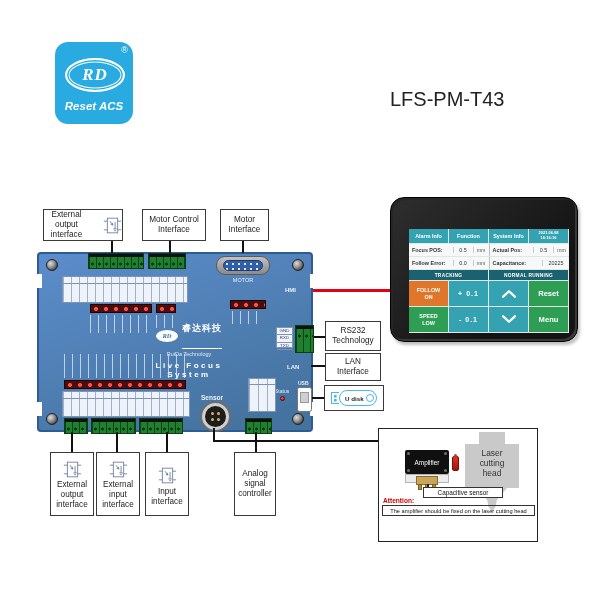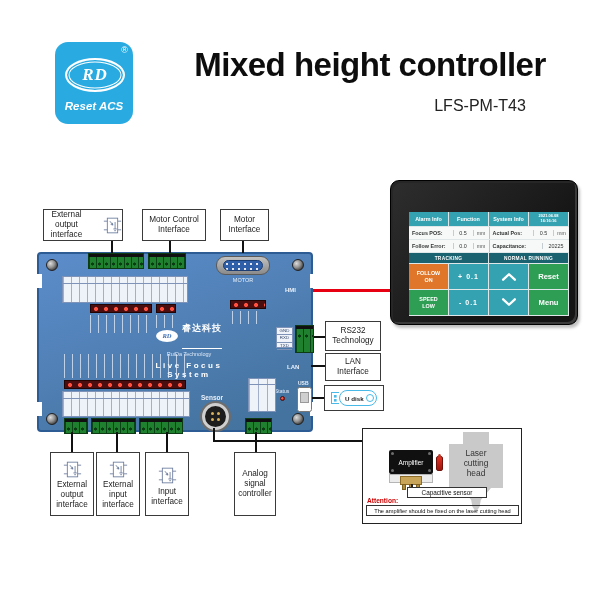--- a/index.html
+++ b/index.html
@@ -8,21 +8,21 @@
   .abs{position:absolute;}
   .pre{white-space:pre-line;}
 
   
   .logo{position:absolute;left:55px;top:42px;width:78px;height:82px;background:#29abe2;border-radius:13px;color:#fff;}
   .logo-reg{position:absolute;top:3px;right:5px;font-size:9px;}
   .logo-oval{position:absolute;left:10px;top:16px;width:56px;height:30px;border:2px solid #fff;border-radius:50%;display:flex;align-items:center;justify-content:center;box-shadow:inset 0 0 0 1.5px #29abe2, inset 0 0 0 2.5px #fff;}
   .logo-oval span{font-family:"Liberation Serif","DejaVu Serif",serif;font-style:italic;font-weight:700;font-size:17px;letter-spacing:1px;}
   .logo-brand{position:absolute;left:0;bottom:12px;width:100%;text-align:center;font-style:italic;font-weight:700;font-size:11.5px;}
   .title{position:absolute;left:175px;top:46px;width:390px;text-align:center;font-size:33px;font-weight:700;color:#0d0d0d;letter-spacing:-.5px;}
-  .model{position:absolute;left:390px;top:97px;width:180px;text-align:center;font-size:16px;color:#222;}
+  .model{position:absolute;left:390px;top:88px;width:180px;font-size:20px;color:#222;}
 
   
   .board{position:absolute;left:37px;top:252px;width:276px;height:180px;background:linear-gradient(160deg,#5c8dcb,#44739f 90%);border:2px solid #2d5c94;border-radius:4px;box-sizing:border-box;}
   .screw{position:absolute;width:12px;height:12px;border-radius:50%;background:radial-gradient(circle at 35% 35%,#dcdcdc,#8f8f8f 45%,#3c3c3c 80%);border:1px solid #222;box-sizing:border-box;}
   .notch{position:absolute;width:5px;height:14px;background:#fff;}
   .term{position:absolute;background:#1f8030;border:1px solid #0c3b14;box-shadow:inset 0 3px 0 #101010;background-image:repeating-linear-gradient(90deg,rgba(6,60,16,.85) 0 1px,transparent 1px 7px),radial-gradient(circle at 3.5px 10px,#0a3b12 1.3px,transparent 1.8px);background-size:auto,7px 100%;box-sizing:border-box;}
   .pin-table{position:absolute;background:#eef3fa;border:1px solid #7f93b8;background-image:linear-gradient(transparent 6px,#7f93b8 6px,#7f93b8 6.8px,transparent 6.8px),repeating-linear-gradient(90deg,rgba(110,130,170,.6) 0 1px,transparent 1px 8px);box-sizing:border-box;}
   .ledstrip{position:absolute;background:#4a0d10;border:1px solid #230405;background-image:radial-gradient(circle at 5px 4px,#ff5040 1.6px,rgba(255,80,60,.25) 2.2px,transparent 2.6px);background-size:10px 8px;background-repeat:repeat-x;box-sizing:border-box;}
   .dashes{position:absolute;background-image:repeating-linear-gradient(90deg,rgba(232,240,252,.85) 0 1.4px,transparent 1.4px 8px);opacity:.85;}
   .db15{position:absolute;background:linear-gradient(#c2c2c2,#8a8a8a);border:1px solid #5a5a5a;border-radius:9px;box-sizing:border-box;}
@@ -47,41 +47,41 @@
   .callout .lbl{font-size:8.2px;line-height:1.18;}
   .cline{position:absolute;background:#111;}
   .redline{position:absolute;background:#e60012;}
   .ckt{width:19px;height:19px;flex:0 0 auto;}
   .udisk{display:flex;align-items:center;position:relative;}
   .udisk-plug{width:8px;height:12px;border:1.4px solid #49b9e8;border-right:none;box-sizing:border-box;background-image:linear-gradient(#49b9e8,#49b9e8),linear-gradient(#49b9e8,#49b9e8);background-size:2.6px 2.6px;background-position:1.6px 1.6px,1.6px 6.4px;background-repeat:no-repeat;}
   .udisk-body{width:38px;height:16px;border:1.5px solid #49b9e8;border-radius:8px;background:#fff;display:flex;align-items:center;justify-content:flex-start;padding-left:5px;font-size:6.2px;font-weight:700;color:#222;box-sizing:border-box;position:relative;}
   .udisk-ring{position:absolute;right:2px;top:2.5px;width:8px;height:8px;border:1.4px solid #49b9e8;border-radius:50%;box-sizing:border-box;}
 
   
-  .hmi{position:absolute;left:390px;top:180px;width:188px;height:145px;background:linear-gradient(135deg,#2e2e2e,#141414 70%);border:1px solid #000;border-radius:9px;box-shadow:inset -2px -2px 0 #3a3a3a,inset 2px 2px 0 #262626,2px 3px 3px rgba(0,0,0,.25);box-sizing:border-box;}
+  .hmi{position:absolute;left:390px;top:197px;width:188px;height:145px;background:linear-gradient(135deg,#2e2e2e,#141414 70%);border:1px solid #000;border-radius:14px;box-shadow:inset -2px -2px 0 #3a3a3a,inset 2px 2px 0 #262626,2px 3px 3px rgba(0,0,0,.25);box-sizing:border-box;}
   .screen{position:absolute;left:18px;top:31px;width:160px;height:104px;background:#dfe7e9;}
   .cell{position:absolute;display:flex;align-items:center;justify-content:center;color:#fff;text-align:center;}
   .c-teal{background:#35a2b1;}
   .c-darkteal{background:#1a6270;font-size:4.8px;font-weight:700;letter-spacing:.3px;}
   .c-orange{background:#e0762a;}
   .c-green{background:#2d9e53;}
   .nav-c{font-size:5.4px;font-weight:700;}
   .dt-c{font-size:4px;line-height:4.8px;font-weight:700;}
   .rrow{position:absolute;left:0;width:160px;height:12px;background:#f7f9f9;display:flex;}
   .rhalf{flex:1;display:flex;align-items:center;border-right:1px solid #b9c3c6;box-sizing:border-box;}
   .rhalf:last-child{border-right:none;}
   .rlab{flex:1;font-size:5.4px;font-weight:700;color:#333;padding-left:3px;text-align:left;}
   .rval{width:19px;text-align:center;font-size:5.4px;color:#333;border-left:1px solid #c5cdd0;}
   .runit{width:15px;text-align:center;font-size:5.2px;color:#555;border-left:1px solid #c5cdd0;}
   .bt1{font-size:5.4px;font-weight:700;line-height:6.4px;}
   .bt-big{font-size:7.6px;font-weight:700;}
   .bt-step{font-size:7px;font-weight:700;letter-spacing:1px;}
 
   
-  .headbox{position:absolute;left:362px;top:428px;width:160px;height:96px;background:#fff;border:1.6px solid #222;box-sizing:border-box;}
+  .headbox{position:absolute;left:378px;top:428px;width:160px;height:114px;background:#fff;border:1.6px solid #222;box-sizing:border-box;}
   .gray-part{position:absolute;background:#c9c9c9;}
   .amp{position:absolute;left:26px;top:21px;width:44px;height:24px;background:#101010;border-radius:2px;color:#fff;font-size:6.4px;display:flex;align-items:center;justify-content:center;}
   .amp i{position:absolute;width:3px;height:3px;background:#6e6e6e;border-radius:50%;}
   .amp-plate{position:absolute;left:26px;top:45px;width:44px;height:9px;background:#ececec;border:1px solid #b5b5b5;box-sizing:border-box;}
   .amp-conn{position:absolute;left:37px;top:47px;width:22px;height:9px;background:#c9a55a;border:1px solid #8d6c28;box-sizing:border-box;}
   .amp-prong{position:absolute;top:55px;width:3.6px;height:5.5px;background:#b08c3e;border:1px solid #7c5f20;box-sizing:border-box;}
   .red-comp{position:absolute;left:73px;top:27px;width:6.5px;height:15px;background:linear-gradient(#e23021,#9c150c);border-radius:2px;border:1px solid #70100a;box-sizing:border-box;}
   .red-comp::before{content:"";position:absolute;left:1px;top:-3px;width:3px;height:4px;background:#c0392b;border-radius:50%;}
   .capline{position:absolute;background:#222;}
   .capsensor{position:absolute;left:44px;top:58px;width:80px;height:11px;background:#fff;border:1px solid #333;font-size:6.4px;display:flex;align-items:center;justify-content:center;color:#111;box-sizing:border-box;}
@@ -93,21 +93,20 @@
 
 <div id="canvas">
 
   <div class="logo">
     <span class="logo-reg">®</span>
     <div class="logo-oval">
       <span>RD</span>
     </div>
     <div class="logo-brand">Reset ACS</div>
   </div>
-  <div class="title">Mixed height controller</div>
   <div class="model">LFS-PM-T43</div>
 
   <div class="board">
     <div class="screw" style="left:7px;top:5px;"></div>
     <div class="screw" style="left:253px;top:5px;"></div>
     <div class="screw" style="left:7px;top:159px;"></div>
     <div class="screw" style="left:253px;top:159px;"></div>
     <div class="notch" style="left:-2px;top:20px;"></div>
     <div class="notch" style="left:-2px;top:148px;"></div>
     <div class="notch" style="left:271px;top:20px;"></div>

